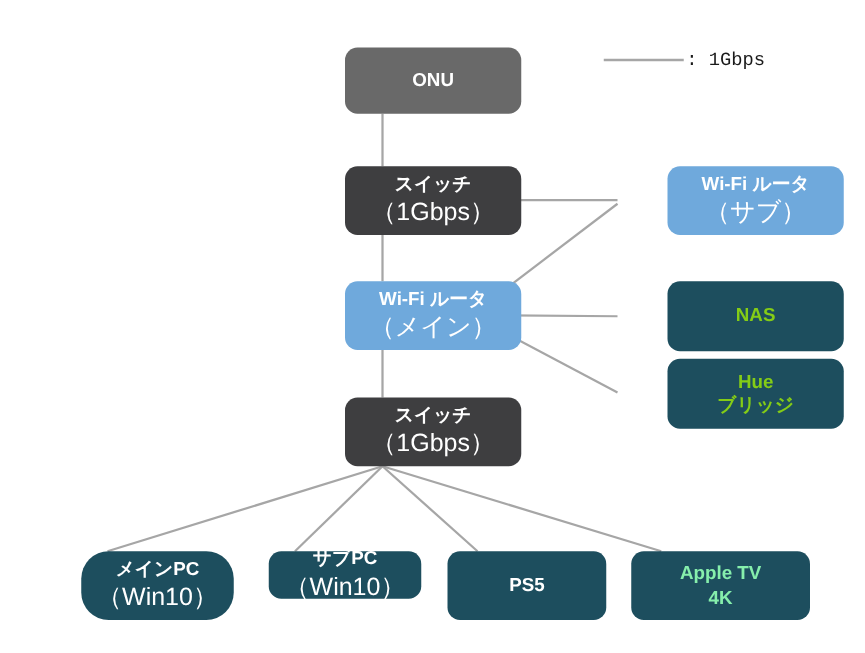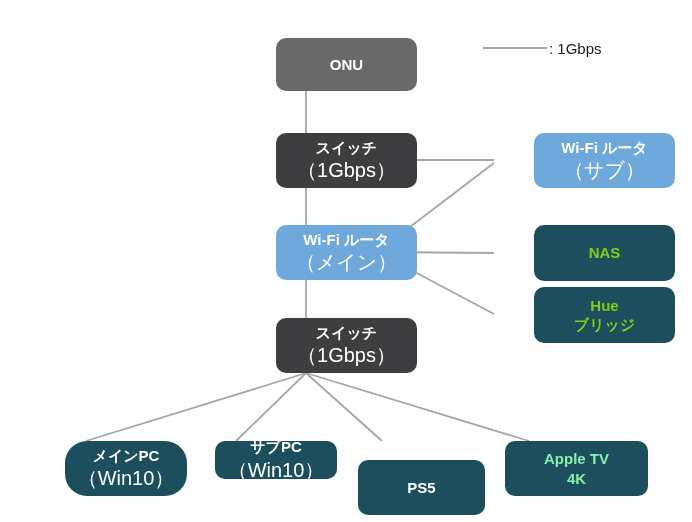--- a/index.html
+++ b/index.html
@@ -52,20 +52,21 @@
   }
   .legend-line {
     display: inline-block;
     width: 64px;
     height: 2px;
   }
   .legend-label {
     font-size: 15px;
     margin-left: 2px;
     white-space: pre;
+    font-family: Liberation Mono, monospace;
   }
 </style>
 </head>
 <body>
 
 <div id="canvas" style="background: rgb(255, 255, 255);">
   <svg id="edges" xmlns="http://www.w3.org/2000/svg">
       <line x1="306" y1="91" x2="306" y2="133" stroke="#a6a6a6" stroke-width="1.8"></line>
       <line x1="306" y1="188" x2="306" y2="225" stroke="#a6a6a6" stroke-width="1.8"></line>
       <line x1="306" y1="280" x2="306" y2="318" stroke="#a6a6a6" stroke-width="1.8"></line>
@@ -106,21 +107,21 @@
         <div class="subtitle">（1Gbps）</div>
       </div>
       <div class="node" style="left: 25px; top: 441px; width: 122px; height: 55px; background: rgb(29, 78, 94); color: rgb(255, 255, 255); border-radius: 22px;">
         <div class="title">メインPC</div>
         <div class="subtitle">（Win10）</div>
       </div>
       <div class="node" style="left: 175px; top: 441px; width: 122px; height: 38px; background: rgb(29, 78, 94); color: rgb(255, 255, 255);">
         <div class="title">サブPC</div>
         <div class="subtitle">（Win10）</div>
       </div>
-      <div class="node" style="left: 318px; top: 460px; width: 127px; height: 55px; background: rgb(29, 78, 94); color: rgb(255, 255, 255); justify-content: center;">
+      <div class="node" style="left: 318px; top: 441px; width: 127px; height: 55px; background: rgb(29, 78, 94); color: rgb(255, 255, 255); justify-content: center;">
         <div class="title">PS5</div>
       </div>
       <div class="node" style="left: 465px; top: 441px; width: 143px; height: 55px; background: rgb(29, 78, 94); color: #86efac;">
         <div class="title">Apple TV
 4K</div>
       </div>
     </div>
   <div class="legend">
     <span class="legend-line" style="background: rgb(166, 166, 166);"></span>
     <span class="legend-label" style="color: rgb(26, 26, 26);">: 1Gbps</span>

